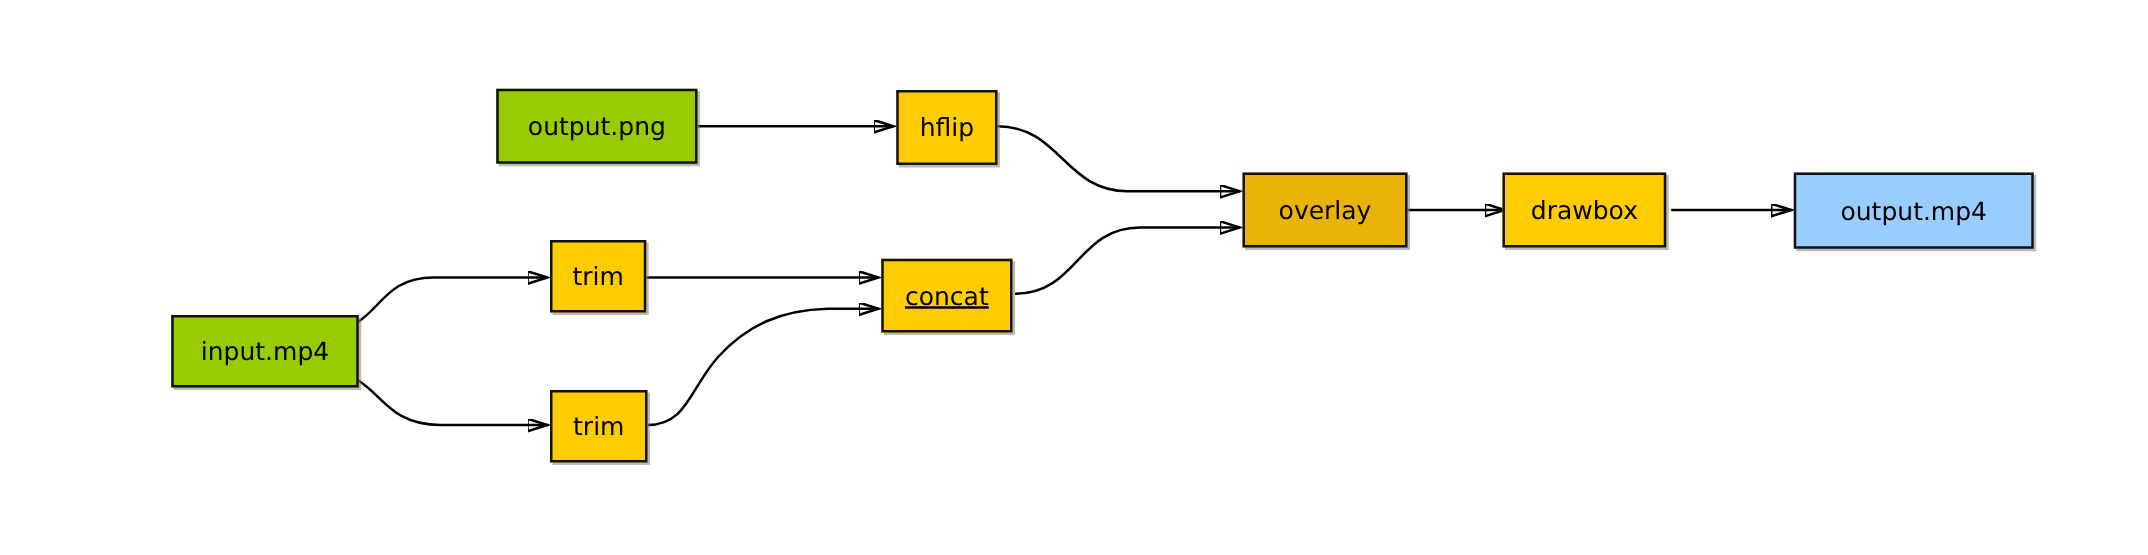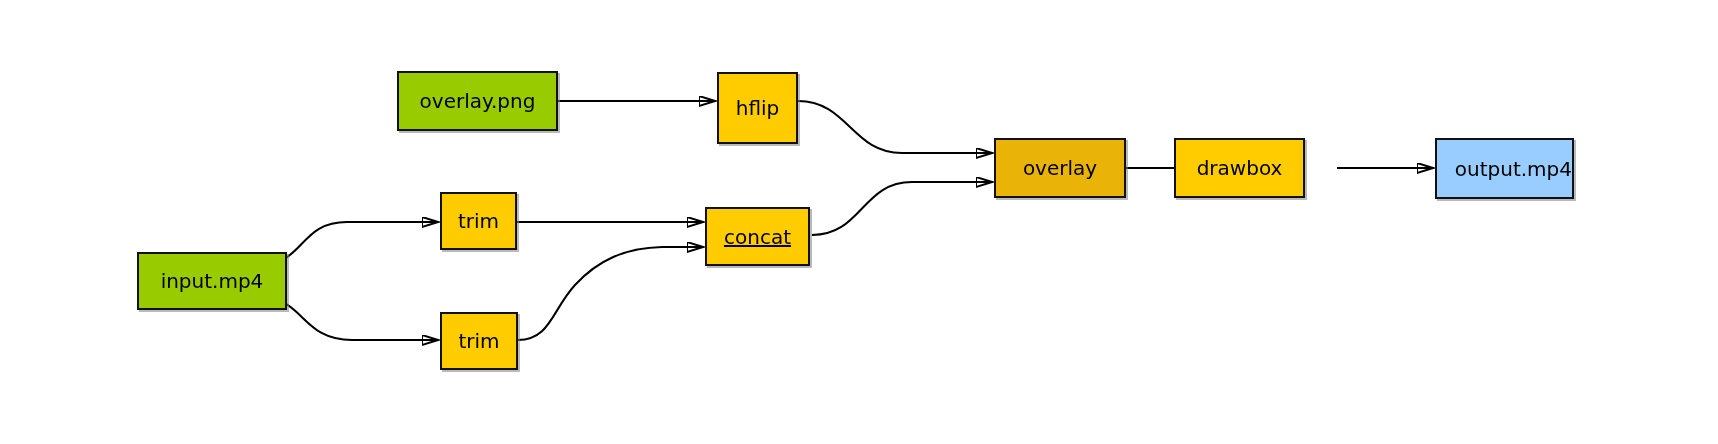--- a/index.html
+++ b/index.html
@@ -57,24 +57,24 @@
     <path d="M263,265 C305,262 300,222 347,222 H438" marker-end="url(#arrow)"></path>
     <path d="M263,297 C305,300 302,340 352,340 H438" marker-end="url(#arrow)"></path>
     <path d="M517,222 H703" marker-end="url(#arrow)"></path>
     <path d="M518,340 C550,340 552,310 575,285 C598,260 625,248 662,247 H703" marker-end="url(#arrow)"></path>
     <path d="M812,235 C862,235 862,182 912,182 H992" marker-end="url(#arrow)"></path>
     <path d="M1106,168 H1204" marker-end="url(#arrow)"></path>
     <path d="M1337,168 H1433" marker-end="url(#arrow)"></path>
   </svg>
 
   <div class="node" style="left: 397px; top: 71px; width: 161px; height: 60px; background-color: rgb(153, 204, 0);">
-    <span>overlay.png</span>
+    <span>output.png</span>
   </div>
 
-  <div class="node" style="left: 717px; top: 72px; width: 81px; height: 72px; background-color: rgb(255, 204, 0);">
+  <div class="node" style="left: 717px; top: 72px; width: 81px; height: 60px; background-color: rgb(255, 204, 0);">
     <span>hflip</span>
   </div>
 
   <div class="node" style="left: 113px; top: 252px; width: 150px; height: 58px; background-color: rgb(153, 204, 0); margin-left: 24px;">
     <span>input.mp4</span>
   </div>
 
   <div class="node" style="left: 440px; top: 192px; width: 77px; height: 58px; background-color: rgb(255, 204, 0);">
     <span>trim</span>
   </div>
@@ -84,21 +84,21 @@
   </div>
 
   <div class="node" style="left: 705px; top: 207px; width: 105px; height: 59px; background-color: rgb(255, 204, 0); text-decoration: underline;">
     <span>concat</span>
   </div>
 
   <div class="node" style="left: 994px; top: 138px; width: 132px; height: 60px; background-color: #eab308;">
     <span>overlay</span>
   </div>
 
-  <div class="node" style="left: 1174px; top: 138px; width: 131px; height: 60px; background-color: rgb(255, 204, 0);">
+  <div class="node" style="left: 1202px; top: 138px; width: 131px; height: 60px; background-color: rgb(255, 204, 0);">
     <span>drawbox</span>
   </div>
 
-  <div class="node" style="left: 1435px; top: 138px; width: 139px; height: 61px; background-color: rgb(153, 204, 255); justify-content: flex-end;">
+  <div class="node" style="left: 1435px; top: 138px; width: 192px; height: 61px; background-color: rgb(153, 204, 255);">
     <span>output.mp4</span>
   </div>
 
 </div>
 
 </body></html>

